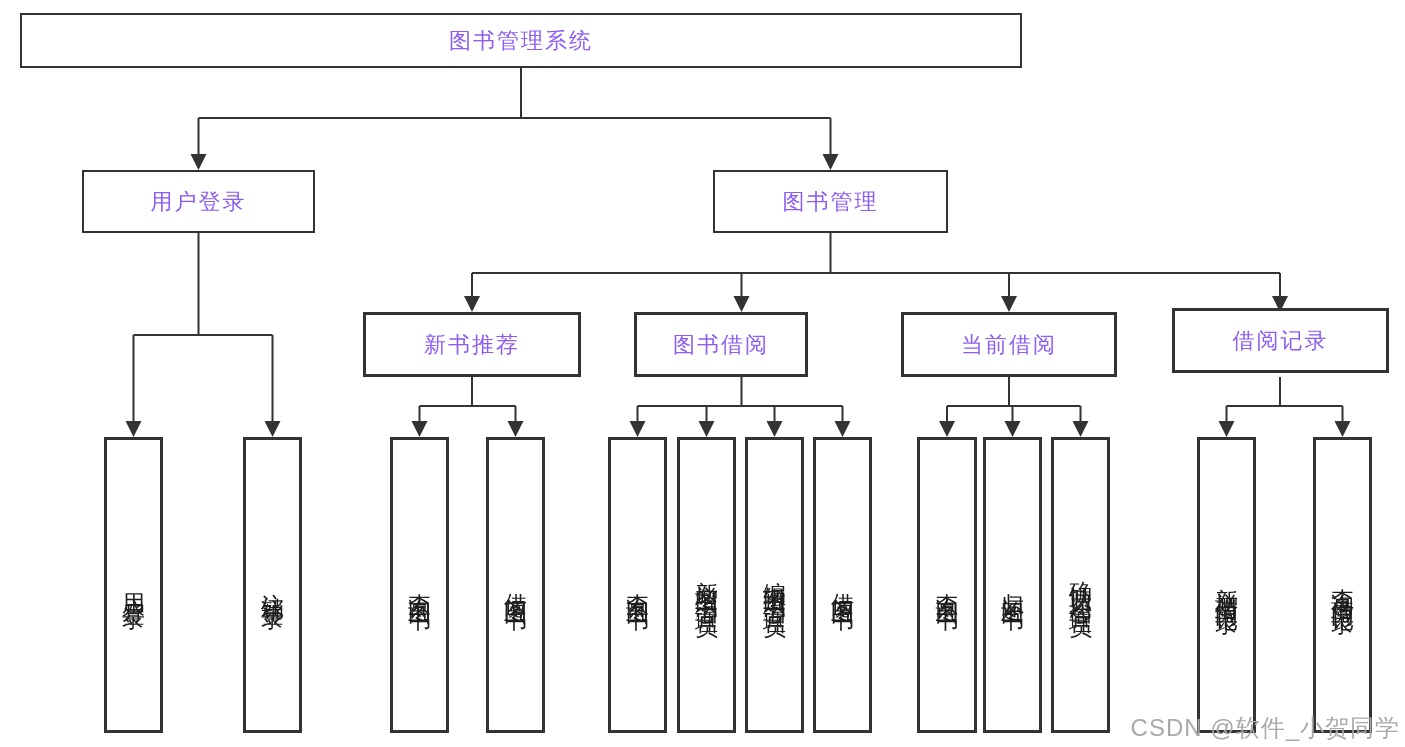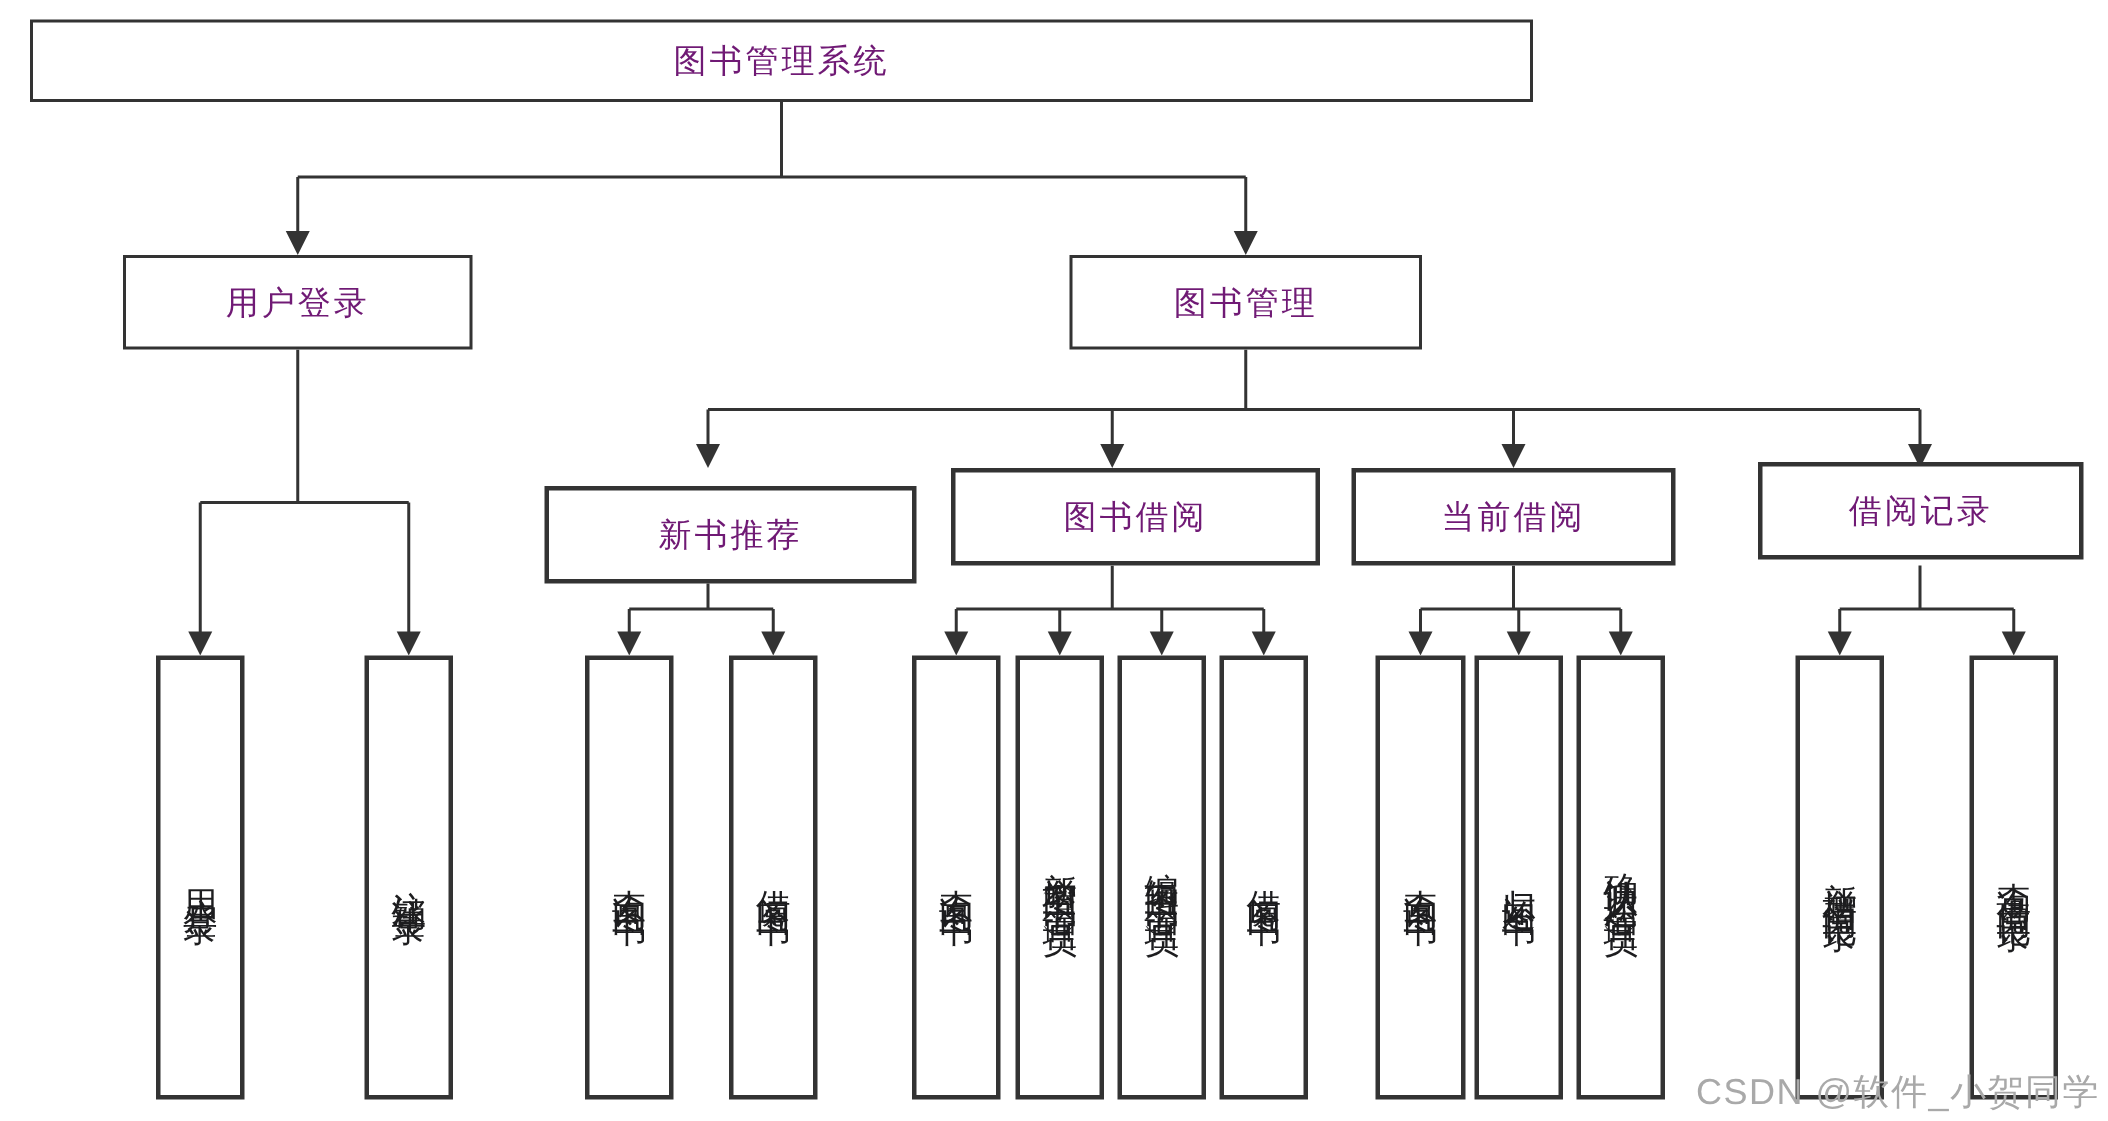--- a/index.html
+++ b/index.html
@@ -23,21 +23,21 @@
     border: 2px solid #333333;
     display: flex;
     align-items: center;
     justify-content: center;
     color: #1d1d1f;
   }
   .box.thick { border-width: 3px; }
   .hlabel {
     font-size: 22px;
     letter-spacing: 2px;
-    color: #701a75;
+    color: #8b5cf6;
     white-space: nowrap;
   }
   .leaf .vlabel {
     writing-mode: vertical-rl;
     text-orientation: mixed;
     font-size: 23px;
     line-height: 1;
     letter-spacing: 5px;
     color: #1d1d1f;
     white-space: nowrap;
@@ -115,24 +115,24 @@
     <span class="hlabel">图书管理系统</span>
   </div>
 
   <div class="box" style="left:82px; top:170px; width:233px; height:63px;">
     <span class="hlabel">用户登录</span>
   </div>
   <div class="box" style="left:713px; top:170px; width:235px; height:63px;">
     <span class="hlabel">图书管理</span>
   </div>
 
-  <div class="box thick" style="left:363px; top:324px; width:248px; height:65px;">
+  <div class="box thick" style="left:363px; top:312px; width:218px; height:65px;">
     <span class="hlabel">新书推荐</span>
   </div>
-  <div class="box thick" style="left:634px; top:312px; width:246px; height:65px;">
+  <div class="box thick" style="left:634px; top:312px; width:174px; height:65px;">
     <span class="hlabel">图书借阅</span>
   </div>
   <div class="box thick" style="left:901px; top:312px; width:216px; height:65px;">
     <span class="hlabel">当前借阅</span>
   </div>
   <div class="box thick" style="left:1172px; top:308px; width:217px; height:65px;">
     <span class="hlabel">借阅记录</span>
   </div>
 
   <div class="box thick leaf" style="left:104px; top:437px; width:59px; height:296px;">

